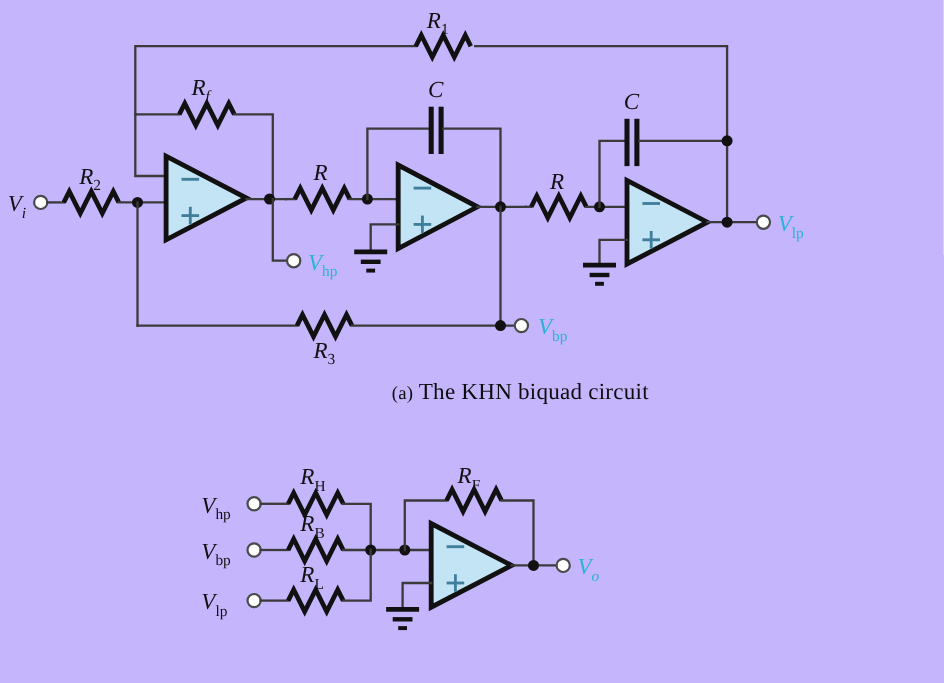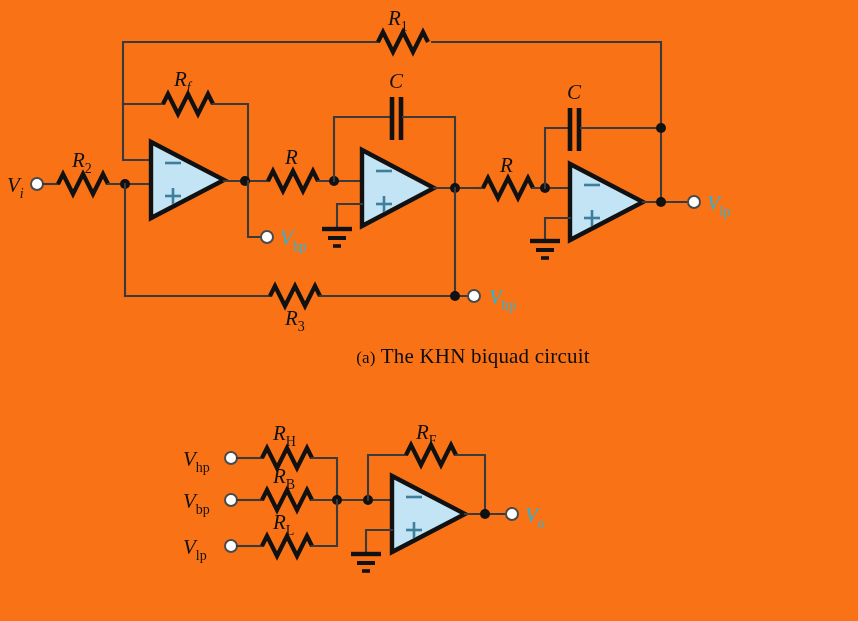--- a/index.html
+++ b/index.html
@@ -11,21 +11,21 @@
     width: 858px;
     height: 621px;
     font-family: "Liberation Serif", serif;
     overflow: hidden;
     position: relative;
   }
   #sheet {
     position: relative;
     width: 858px;
     height: 621px;
-    background: #f97316;
+    background: #c4b5fd;
   }
   svg.circuit {
     position: absolute;
     left: 0;
     top: 0;
     width: 858px;
     height: 621px;
   }
   .wire {
     stroke: #3a3a3a;

